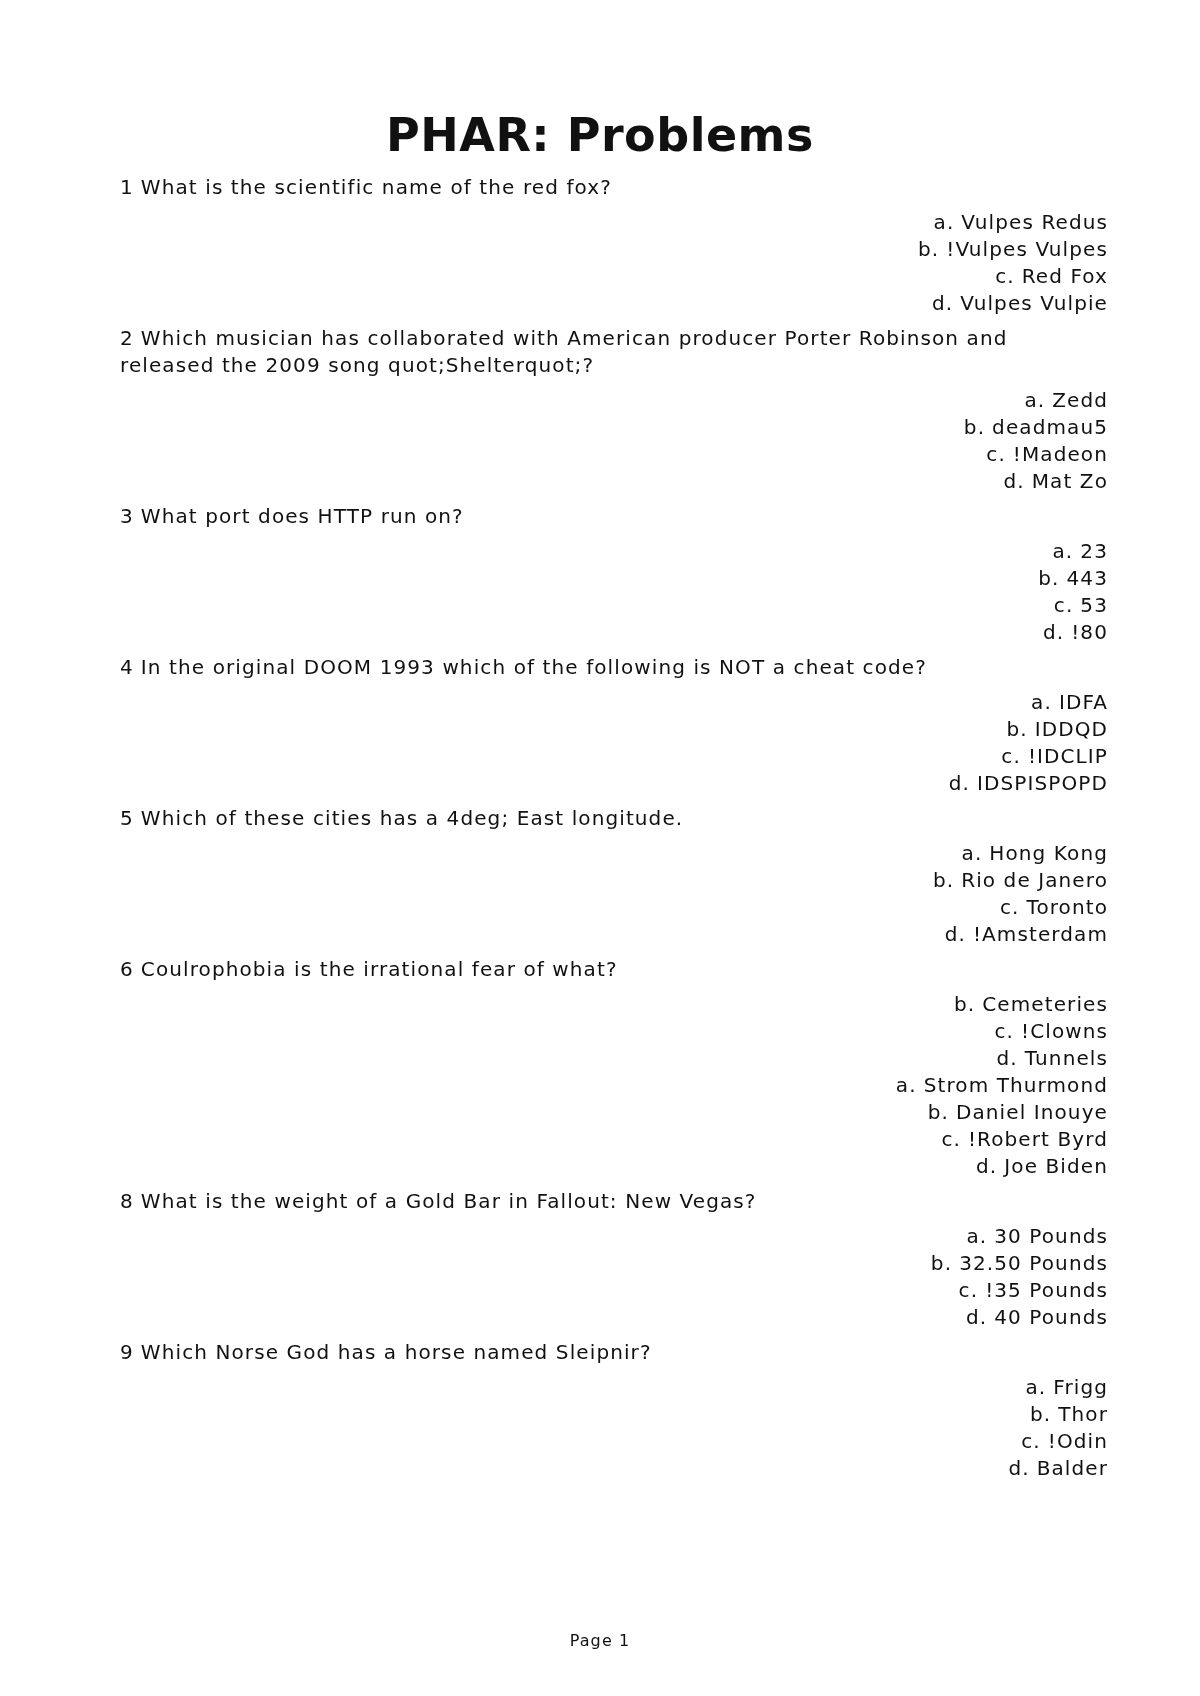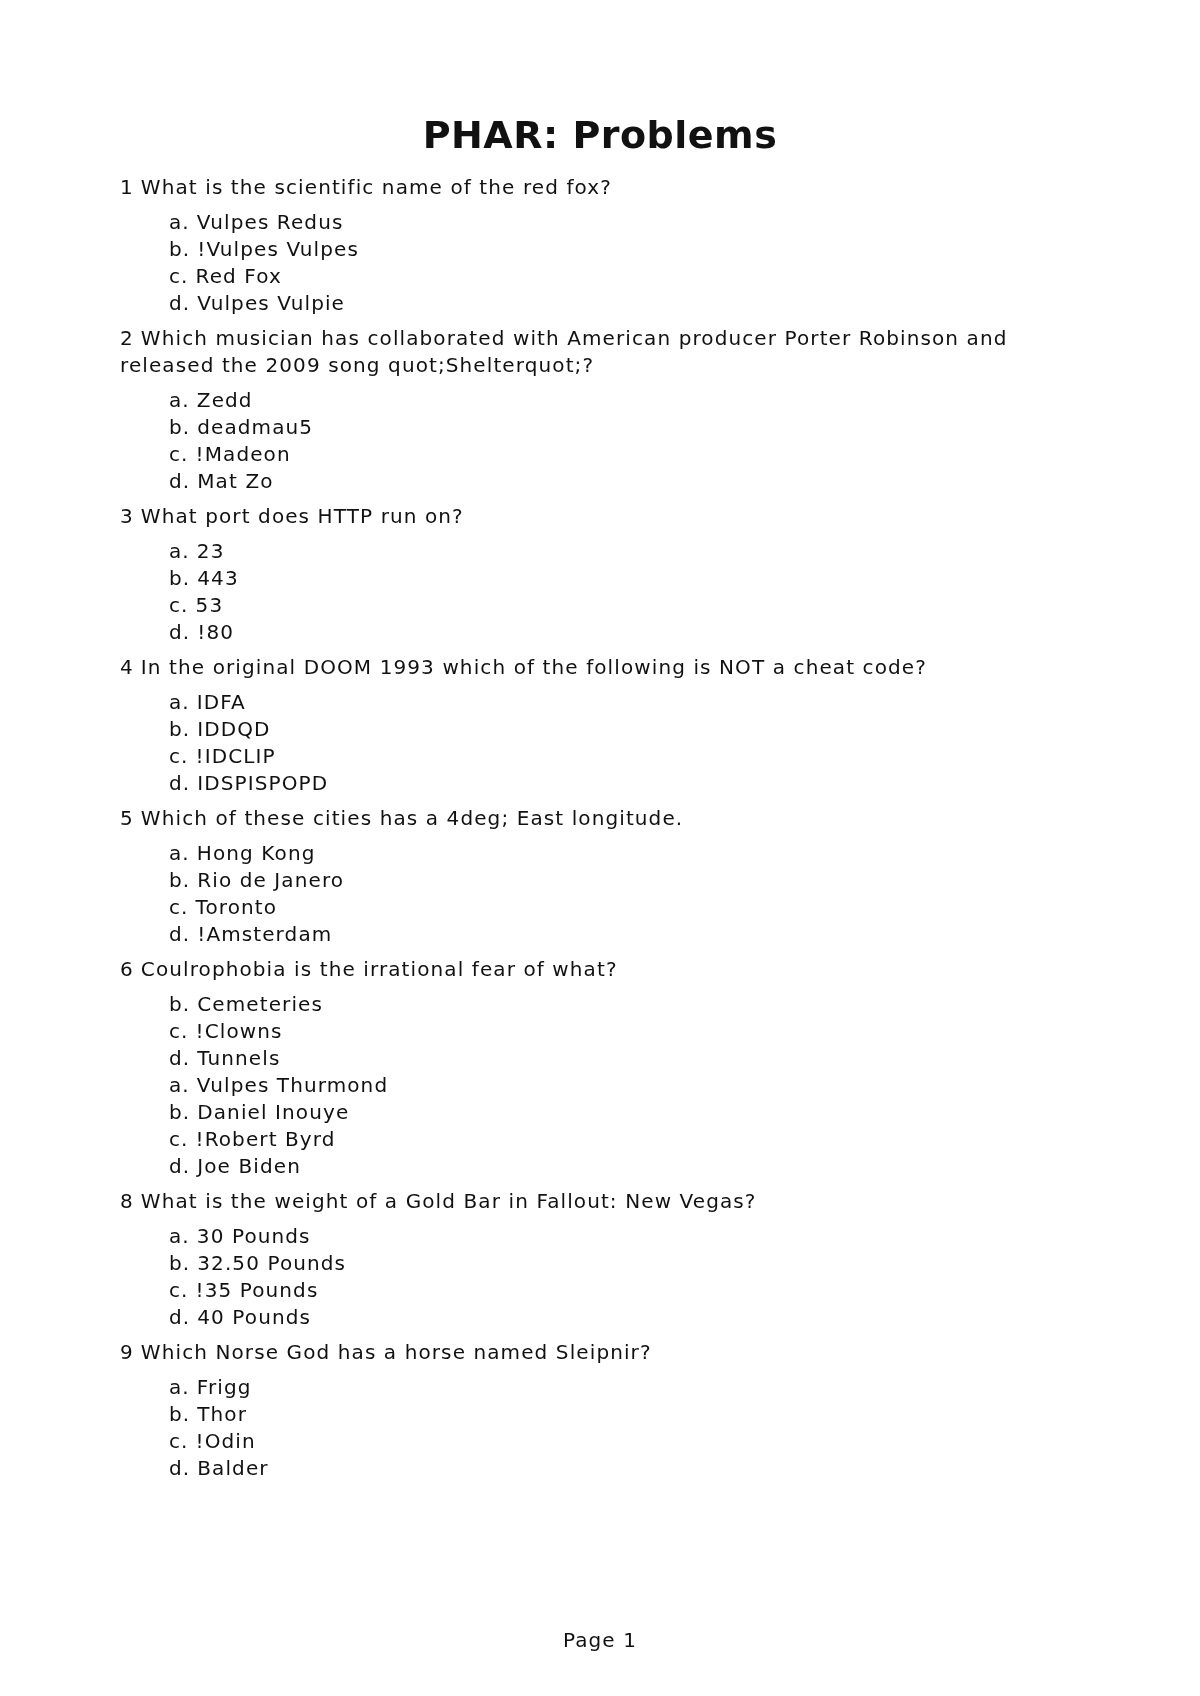--- a/index.html
+++ b/index.html
@@ -13,21 +13,21 @@
     height: 1696px;
     background: #ffffff;
     color: #111111;
     font-family: "DejaVu Sans", "Liberation Sans", sans-serif;
     overflow: hidden;
   }
   .doc-title {
     margin: 0;
     padding-top: 112px;
     text-align: center;
-    font-size: 38px;
+    font-size: 46px;
     line-height: 46px;
     font-weight: bold;
     letter-spacing: 0.5px;
     color: #111111;
   }
   .questions {
     margin-top: 16px;
     margin-left: 108px;
     width: 1000px;
     font-size: 20px;
@@ -37,31 +37,32 @@
   .q-text {
     margin: 8px 12px;
   }
   .q-num {
     margin-right: 7px;
   }
   .options {
     list-style: none;
     margin: 0;
     padding: 0 0 0 61px;
+    text-align: right;
   }
   .option-label {
     margin-right: 7px;
   }
   .page-footer {
     position: absolute;
     top: 1627px;
     left: 0;
     width: 100%;
     text-align: center;
-    font-size: 20px;
+    font-size: 16px;
     line-height: 27px;
     letter-spacing: 1.1px;
     color: #111111;
   }
 </style>
 </head>
 <body>
 
 <div class="page">
   <h1 class="doc-title">PHAR: Problems</h1>
@@ -139,21 +140,21 @@
   <li><span class="option-label">b.</span><span>Cemeteries</span></li>
 
   <li><span class="option-label">c.</span><span>!Clowns</span></li>
 
   <li><span class="option-label">d.</span><span>Tunnels</span></li>
 </ul>
   </div>
 
   <div>
     <ul class="options">
-  <li><span class="option-label">a.</span><span>Vulpes Thurmond</span></li>
+  <li><span class="option-label">a.</span><span>Strom Thurmond</span></li>
 
   <li><span class="option-label">b.</span><span>Daniel Inouye</span></li>
 
   <li><span class="option-label">c.</span><span>!Robert Byrd</span></li>
 
   <li><span class="option-label">d.</span><span>Joe Biden</span></li>
 </ul>
   </div>
 
   <div>

